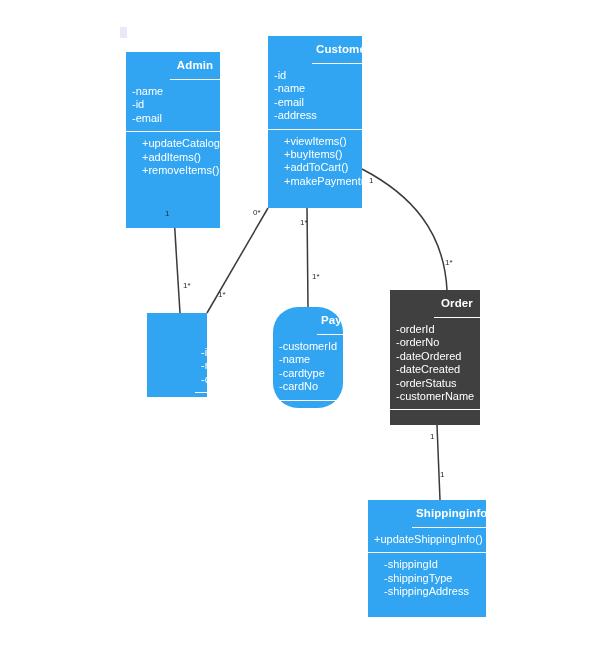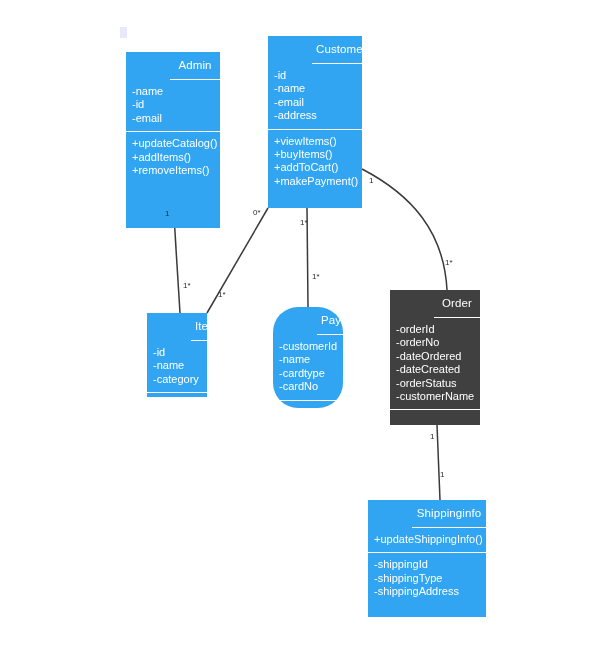--- a/index.html
+++ b/index.html
@@ -29,34 +29,35 @@
   }
   .uml-class {
     position: absolute;
     background: #32a5f2;
     box-sizing: border-box;
     color: #ffffff;
     z-index: 2;
   }
   .uml-name {
     text-align: center;
-    font-weight: normal;
+    font-weight: bold;
     font-size: 11.5px;
     letter-spacing: 0.1px;
     padding: 7px 4px 7px 4px;
     line-height: 13px;
     border-bottom: 1.6px solid #ffffff;
     margin-left: 44px;
   }
   .uml-compartment {
     padding: 5px 6px 6px 6px;
     border-bottom: 1.6px solid #ffffff;
   }
   .uml-compartment:last-child {
     border-bottom: none;
+    margin-left: 10px;
   }
   .uml-compartment.empty {
     padding: 0;
     height: 6px;
   }
   .uml-row {
     font-size: 11px;
     line-height: 13.4px;
     white-space: nowrap;
     color: #ffffff;
@@ -113,21 +114,21 @@
           <div class="uml-row">-email</div>
           <div class="uml-row">-address</div>
         </div>
         <div class="uml-compartment">
           <div class="uml-row">+viewItems()</div>
           <div class="uml-row">+buyItems()</div>
           <div class="uml-row">+addToCart()</div>
           <div class="uml-row">+makePayment()</div>
         </div>
       </div>
-      <div class="uml-class" style="left: 147px; top: 313px; width: 60px; height: 84px; background: rgb(50, 165, 242);">
+      <div class="uml-class" style="left: 147px; top: 313px; width: 60px; height: 84px; background: rgb(50, 165, 242); padding-left: 48px;">
         <div class="uml-name">Items</div>
         <div class="uml-compartment">
           <div class="uml-row">-id</div>
           <div class="uml-row">-name</div>
           <div class="uml-row">-category</div>
         </div>
         <div class="uml-compartment empty"></div>
       </div>
       <div class="uml-class" style="left: 273px; top: 307px; width: 70px; height: 101px; background: rgb(50, 165, 242); border-radius: 25px;">
         <div class="uml-name">Payment</div>

